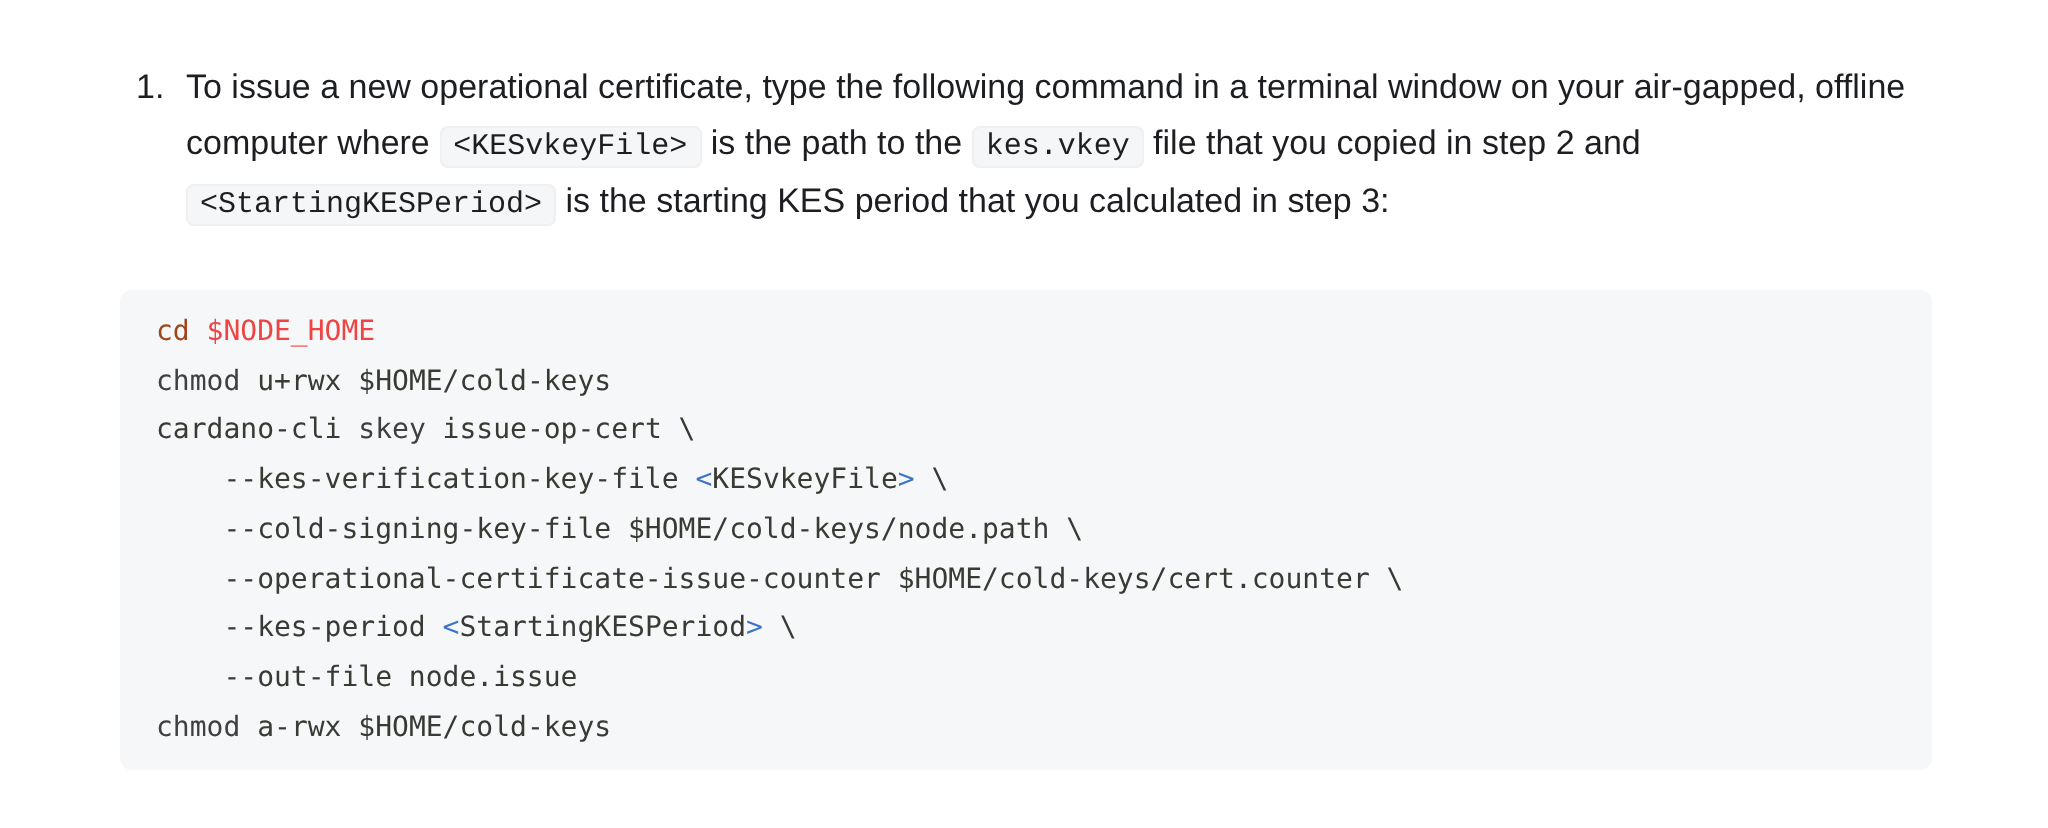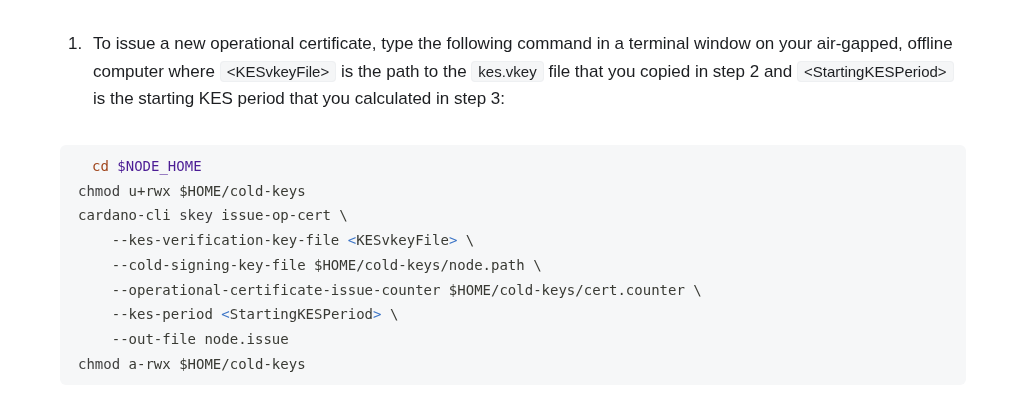--- a/index.html
+++ b/index.html
@@ -1,25 +1,25 @@
 <!DOCTYPE html>
 <html><head>
 <meta charset="utf-8">
 <style>
   html, body { margin: 0; padding: 0; background: #ffffff; }
   body { width: 1024px; height: 414px; overflow: hidden; position: relative; font-family: "Liberation Sans", sans-serif; }
   .step { position: absolute; left: 68px; top: 30px; width: 900px; color: #1c1e21; font-size: 17px; line-height: 27.5px; }
   .step-num { position: absolute; left: 0; top: 0; }
   .step-text { margin-left: 25px; }
-  .ic { font-family: Liberation Sans, sans-serif; font-size: 15px; background: #f5f6f7; border: 1px solid #eef0f2; border-radius: 4px; padding: 1px 6px; color: #1c1e21; }
+  .ic { font-family: Liberation Mono, monospace; font-size: 15px; background: #f5f6f7; border: 1px solid #eef0f2; border-radius: 4px; padding: 1px 6px; color: #1c1e21; }
   .codeblock { position: absolute; left: 60px; top: 145px; width: 906px; height: 240px; background: #f6f7f8; border-radius: 6px; }
   pre { margin: 0; padding: 9px 18px; font-family: "DejaVu Sans Mono", monospace; font-size: 14px; line-height: 24.7px; color: #393a34; white-space: pre; }
-  .tk-builtin { color: #a0461d; margin-left: 14px; }
+  .tk-builtin { color: #a0461d; }
   .tk-fn { color: #404040; }
-  .tk-var { color: #4c1d95; }
+  .tk-var { color: #ef4444; }
   .tk-op { color: #3b74c6; }
 </style>
 </head>
 <body>
 
 <div class="step">
   <span class="step-num">1.</span>
   <div class="step-text"><span>To issue a new operational certificate, type the following command in a terminal window on your air-gapped, offline computer where </span><code class="ic">&lt;KESvkeyFile&gt;</code><span> is the path to the </span><code class="ic">kes.vkey</code><span> file that you copied in step 2 and </span><code class="ic">&lt;StartingKESPeriod&gt;</code><span> is the starting KES period that you calculated in step 3:</span></div>
 </div>
 

